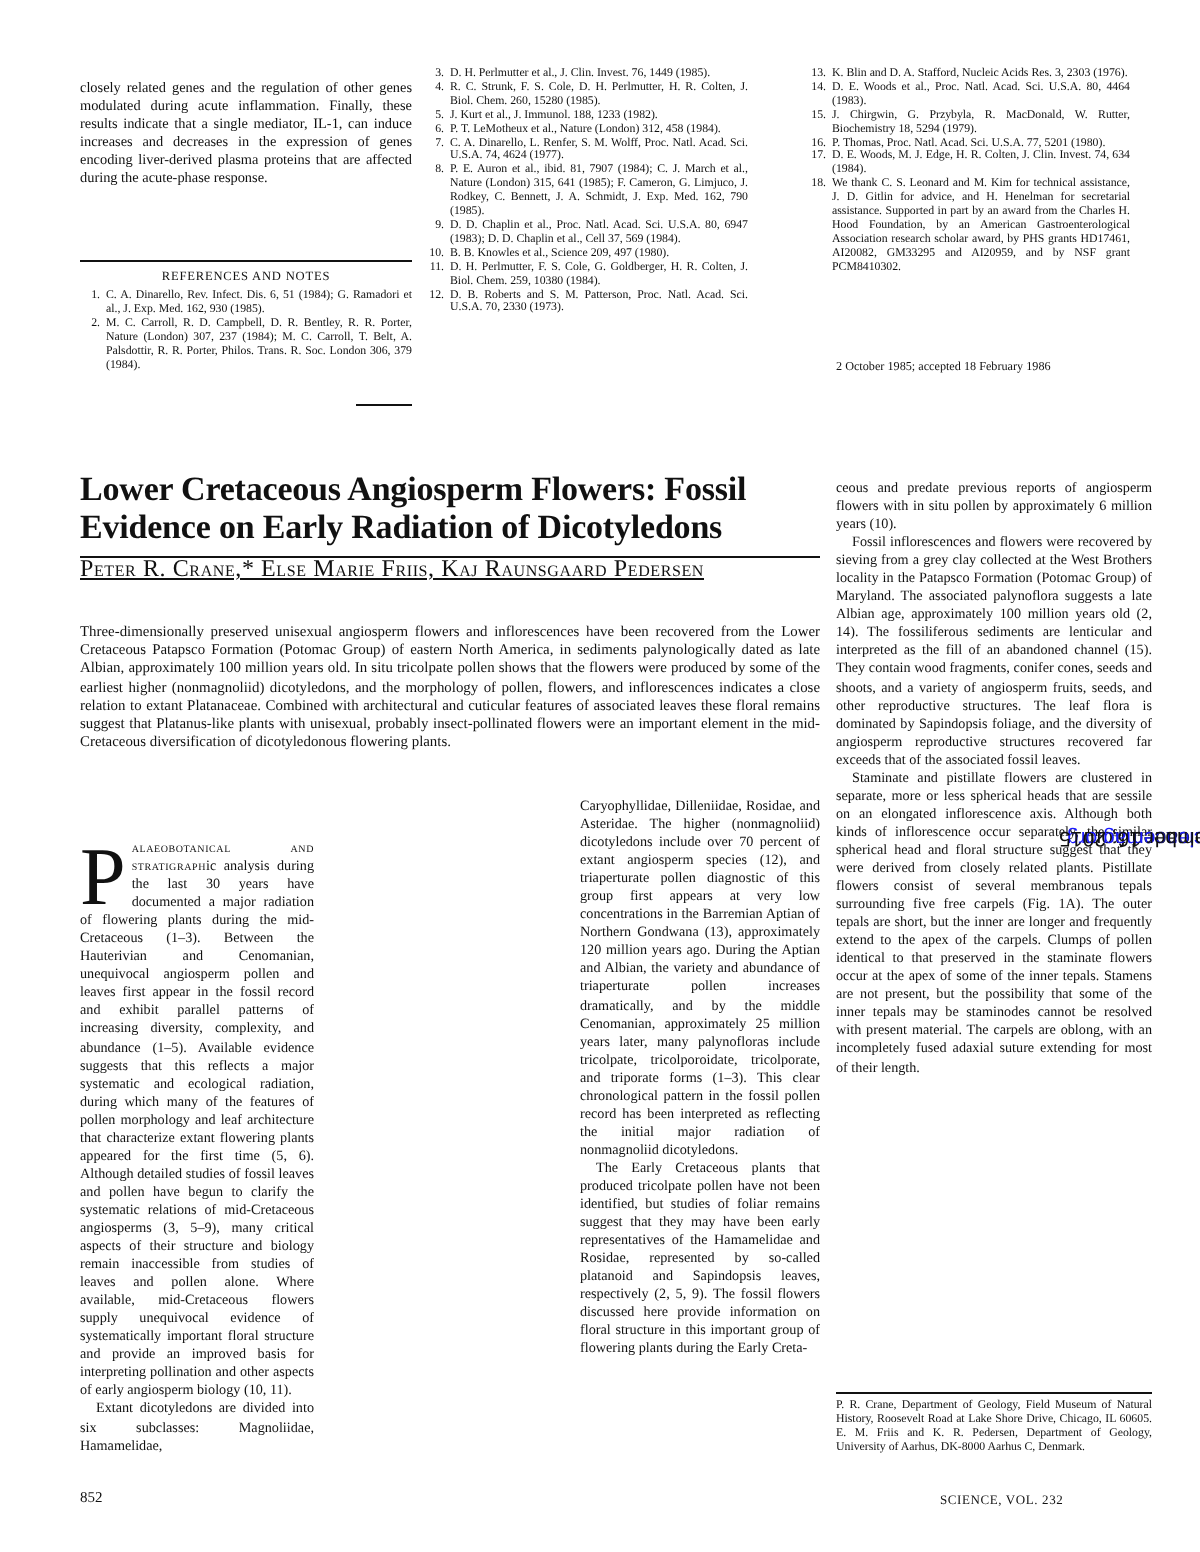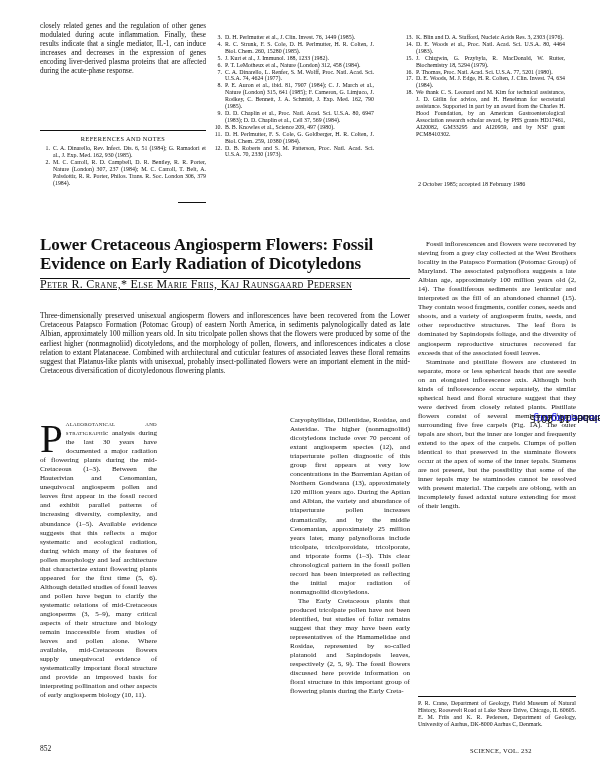--- a/index.html
+++ b/index.html
@@ -1,19 +1,19 @@
 <!DOCTYPE html>
 <html><head>
 <meta charset="utf-8">
 <style>
   html,body{margin:0;padding:0;background:#fff;}
   body{width:600px;height:776px;position:relative;overflow:hidden;font-family:"Liberation Serif","DejaVu Serif",serif;color:#111;}
   .abs{position:absolute;}
   .col{font-size:7.1px;line-height:9.05px;text-align:justify;}
-  .top-para{left:40px;top:22px;width:166px;font-size:7.2px;line-height:9.1px;text-align:justify;}
+  .top-para{left:40px;top:40px;width:166px;font-size:7.2px;line-height:9.1px;text-align:justify;}
   .refhead{left:40px;top:135px;width:166px;text-align:center;font-size:6.3px;letter-spacing:0.4px;}
   .refs{font-size:5.9px;line-height:6.9px;}
   .ref{display:flex;margin:0;}
   .ref .n{flex:0 0 10px;text-align:right;padding-right:3px;}
   .ref .t{flex:1;text-align:justify;}
   .rule{background:#111;height:1px;}
   .title{left:40px;top:236px;width:400px;font-size:17px;line-height:18.5px;font-weight:bold;letter-spacing:-0.1px;}
   .authors{left:40px;top:277px;width:370px;font-size:12px;letter-spacing:0.3px;font-variant:small-caps;text-decoration:underline;}
   .abstract{left:40px;top:311px;width:370px;font-size:7.45px;line-height:9.2px;font-weight:normal;text-align:justify;}
   .dropcap{float:left;font-size:41px;line-height:34px;margin:1px 3px 0 0;font-weight:normal;}
@@ -118,30 +118,32 @@
 <div class="abs received">2 October 1985; accepted 18 February 1986</div>
 <div class="abs rule" style="left:178px;top:202px;width:28px;height:0.8px;"></div>
 
 <h1 class="abs title" style="margin:0;">Lower Cretaceous Angiosperm Flowers: Fossil Evidence on Early Radiation of Dicotyledons</h1>
 <div class="abs rule" style="left:40px;top:278px;width:370px;"></div>
 <div class="abs authors">Peter R. Crane,* Else Marie Friis, Kaj Raunsgaard Pedersen</div>
 <div class="abs abstract">Three-dimensionally preserved unisexual angiosperm flowers and inflorescences have been recovered from the Lower Cretaceous Patapsco Formation (Potomac Group) of eastern North America, in sediments palynologically dated as late Albian, approximately 100 million years old. In situ tricolpate pollen shows that the flowers were produced by some of the earliest higher (nonmagnoliid) dicotyledons, and the morphology of pollen, flowers, and inflorescences indicates a close relation to extant Platanaceae. Combined with architectural and cuticular features of associated leaves these floral remains suggest that Platanus-like plants with unisexual, probably insect-pollinated flowers were an important element in the mid-Cretaceous diversification of dicotyledonous flowering plants.</div>
 
 <div class="abs col" style="left:40px;top:420px;width:117px;">
   <span class="dropcap">P</span><span class="sc">alaeobotanical and stratigraph</span><span>ic analysis during the last 30 years have documented a major radiation of flowering plants during the mid-Cretaceous (1–3). Between the Hauterivian and Cenomanian, unequivocal angiosperm pollen and leaves first appear in the fossil record and exhibit parallel patterns of increasing diversity, complexity, and abundance (1–5). Available evidence suggests that this reflects a major systematic and ecological radiation, during which many of the features of pollen morphology and leaf architecture that characterize extant flowering plants appeared for the first time (5, 6). Although detailed studies of fossil leaves and pollen have begun to clarify the systematic relations of mid-Cretaceous angiosperms (3, 5–9), many critical aspects of their structure and biology remain inaccessible from studies of leaves and pollen alone. Where available, mid-Cretaceous flowers supply unequivocal evidence of systematically important floral structure and provide an improved basis for interpreting pollination and other aspects of early angiosperm biology (10, 11).</span>
+  <div style="text-indent:8px;">Extant dicotyledons are divided into six subclasses: Magnoliidae, Hamamelidae,</div>
 </div>
 
 <div class="abs col" style="left:162px;top:420px;width:0px;"></div>
 
-<div class="abs col" style="left:290px;top:416px;width:120px;">
+<div class="abs col" style="left:290px;top:399px;width:120px;">
   <div>Caryophyllidae, Dilleniidae, Rosidae, and Asteridae. The higher (nonmagnoliid) dicotyledons include over 70 percent of extant angiosperm species (12), and triaperturate pollen diagnostic of this group first appears at very low concentrations in the Barremian Aptian of Northern Gondwana (13), approximately 120 million years ago. During the Aptian and Albian, the variety and abundance of triaperturate pollen increases dramatically, and by the middle Cenomanian, approximately 25 million years later, many palynofloras include tricolpate, tricolporoidate, tricolporate, and triporate forms (1–3). This clear chronological pattern in the fossil pollen record has been interpreted as reflecting the initial major radiation of nonmagnoliid dicotyledons.</div>
   <div style="text-indent:8px;">The Early Cretaceous plants that produced tricolpate pollen have not been identified, but studies of foliar remains suggest that they may have been early representatives of the Hamamelidae and Rosidae, represented by so-called platanoid and Sapindopsis leaves, respectively (2, 5, 9). The fossil flowers discussed here provide information on floral structure in this important group of flowering plants during the Early Creta-</div>
 </div>
 
 <div class="abs col" style="left:418px;top:240px;width:158px;">
+  <div>ceous and predate previous reports of angiosperm flowers with in situ pollen by approximately 6 million years (10).</div>
   <div style="text-indent:8px;">Fossil inflorescences and flowers were recovered by sieving from a grey clay collected at the West Brothers locality in the Patapsco Formation (Potomac Group) of Maryland. The associated palynoflora suggests a late Albian age, approximately 100 million years old (2, 14). The fossiliferous sediments are lenticular and interpreted as the fill of an abandoned channel (15). They contain wood fragments, conifer cones, seeds and shoots, and a variety of angiosperm fruits, seeds, and other reproductive structures. The leaf flora is dominated by Sapindopsis foliage, and the diversity of angiosperm reproductive structures recovered far exceeds that of the associated fossil leaves.</div>
   <div style="text-indent:8px;">Staminate and pistillate flowers are clustered in separate, more or less spherical heads that are sessile on an elongated inflorescence axis. Although both kinds of inflorescence occur separately, the similar spherical head and floral structure suggest that they were derived from closely related plants. Pistillate flowers consist of several membranous tepals surrounding five free carpels (Fig. 1A). The outer tepals are short, but the inner are longer and frequently extend to the apex of the carpels. Clumps of pollen identical to that preserved in the staminate flowers occur at the apex of some of the inner tepals. Stamens are not present, but the possibility that some of the inner tepals may be staminodes cannot be resolved with present material. The carpels are oblong, with an incompletely fused adaxial suture extending for most of their length.</div>
 </div>
 
 <div class="abs rule" style="left:418px;top:696px;width:158px;"></div>
 <div class="abs affil">P. R. Crane, Department of Geology, Field Museum of Natural History, Roosevelt Road at Lake Shore Drive, Chicago, IL 60605. E. M. Friis and K. R. Pedersen, Department of Geology, University of Aarhus, DK-8000 Aarhus C, Denmark.</div>
 
 <div class="abs footer-l">852</div>
 <div class="abs footer-r">SCIENCE, VOL. 232</div>
 

